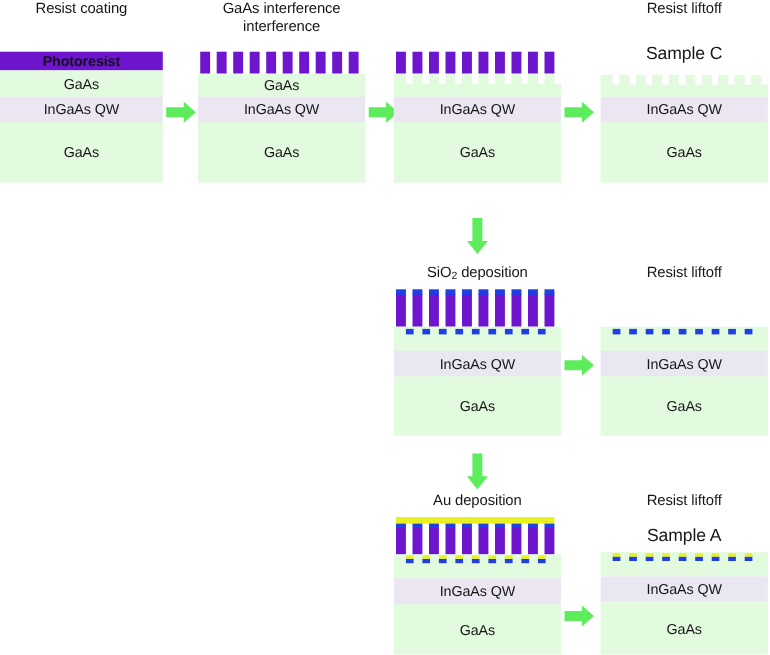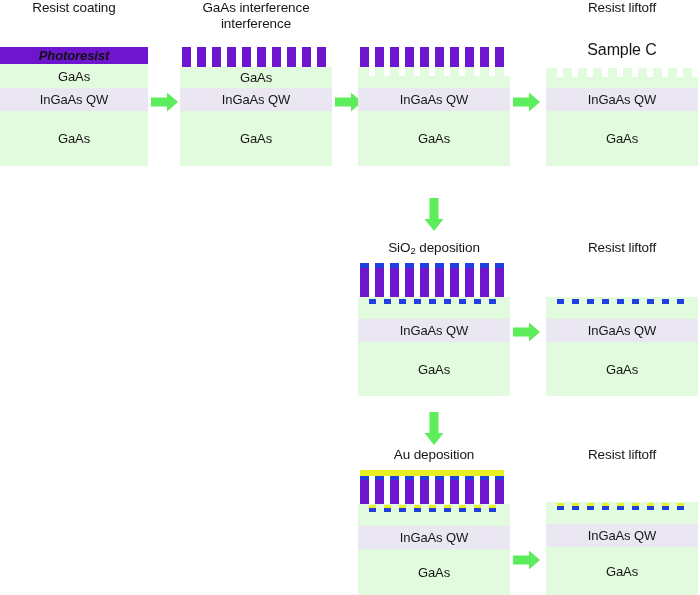--- a/index.html
+++ b/index.html
@@ -38,21 +38,21 @@
   .layer-label{
     font-size:13px;
     color:#161616;
     line-height:1;
     pointer-events:none;
     letter-spacing:-0.1px;
   }
   .l-gaas{background:#e2fadd;}
   .l-qw{background:#eae6f2;}
   .l-resist{background:#6d16cd;}
-  .l-resist .layer-label{color:#111111;font-weight:600;font-style:italic;}
+  .l-resist .layer-label{color:#111111;font-weight:600;}
 
   
   .grating{position:absolute;left:0;top:0;right:0;bottom:0;}
   .bar{position:absolute;background:#6d16cd;}
 
   
   .notch{position:absolute;background:#ffffff;}
 
   
   .dash{position:absolute;}
@@ -346,20 +346,21 @@
     </div>
   </div>
 
   <div class="arrow-right" style="left:513px;top:550px;">
     <svg width="28" height="20" viewBox="0 0 28 20">
       <polygon points="0,5.5 16,5.5 16,0.5 27,10 16,19.5 16,14.5 0,14.5" fill="#5cec5c"></polygon>
     </svg>
   </div>
 
   <div class="title" style="left:546px;top:447px;width:152px;">Resist liftoff</div>
+  <div class="sample-caption" style="left:546px;top:479px;width:152px;">Sample A</div>
 
   <div class="panel" style="left:546px;top:502px;width:152px;height:93px;">
     <div class="layer l-gaas" style="top:0px;height:22px;"></div>
     <div class="grating" style="top:1px;height:8px;">
       <div class="dash" style="left:11px;top:3px;width:7px;height:4px;background:#1f3fe0;"></div>
       <div class="dash" style="left:11px;top:0px;width:7px;height:3px;background:#e8ef22;"></div>
       <div class="dash" style="left:26px;top:3px;width:7px;height:4px;background:#1f3fe0;"></div>
       <div class="dash" style="left:26px;top:0px;width:7px;height:3px;background:#e8ef22;"></div>
       <div class="dash" style="left:41px;top:3px;width:7px;height:4px;background:#1f3fe0;"></div>
       <div class="dash" style="left:41px;top:0px;width:7px;height:3px;background:#e8ef22;"></div>

